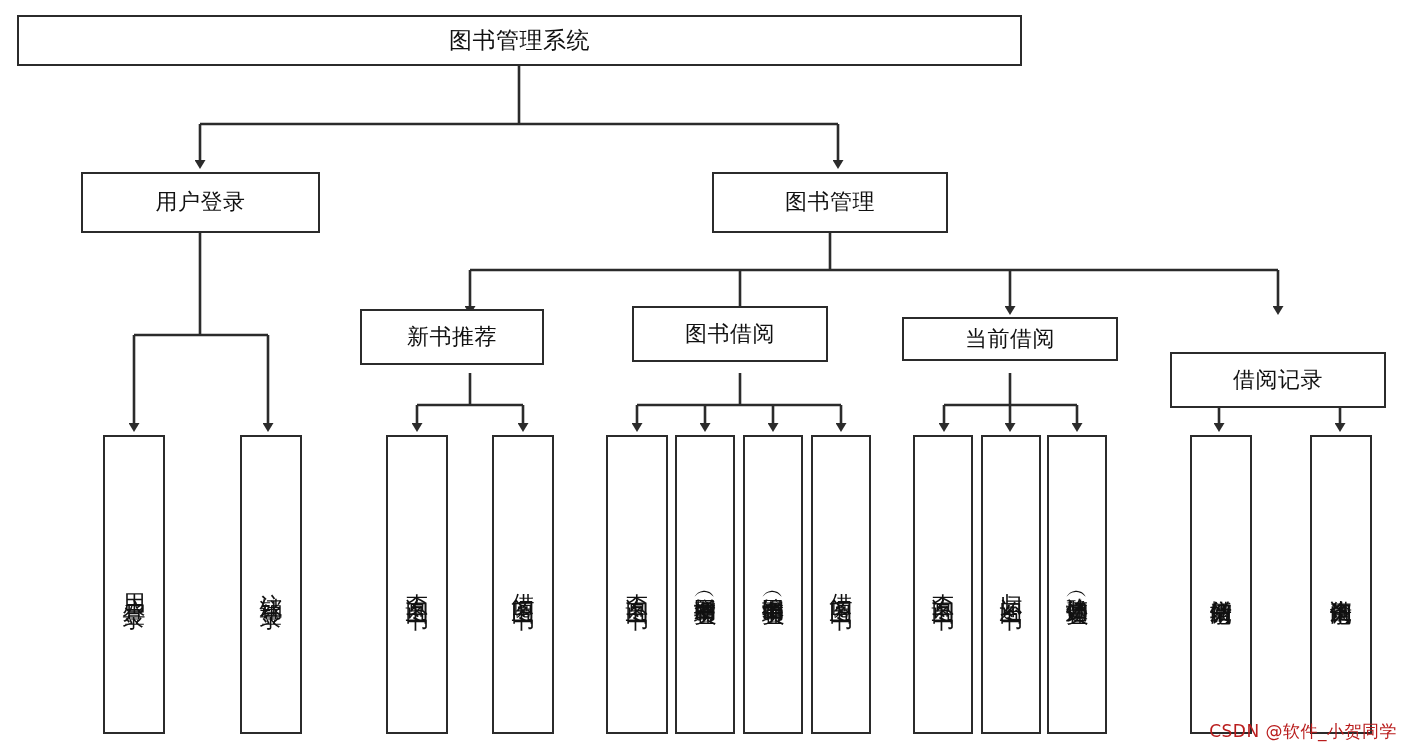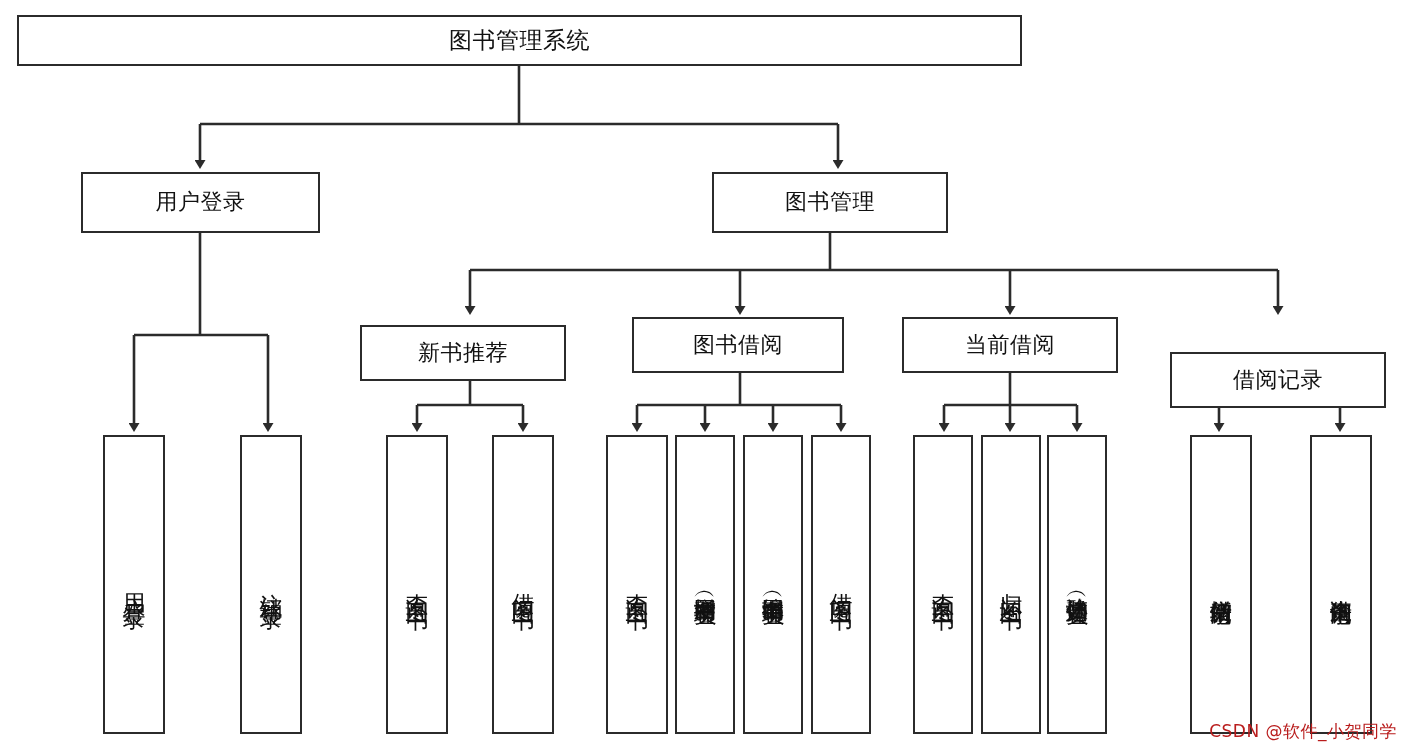--- a/index.html
+++ b/index.html
@@ -130,29 +130,29 @@
   </div>
 
   <div class="node horiz" style="left:81px; top:172px; width:239px; height:61px;">
     <span class="node-label">用户登录</span>
   </div>
 
   <div class="node horiz" style="left:712px; top:172px; width:236px; height:61px;">
     <span class="node-label">图书管理</span>
   </div>
 
-  <div class="node horiz" style="left:360px; top:325px; width:206px; height:56px;text-align:right;">
+  <div class="node horiz" style="left:360px; top:309px; width:184px; height:56px;text-align:right;">
     <span class="node-label">新书推荐</span>
   </div>
 
-  <div class="node horiz" style="left:632px; top:317px; width:212px; height:56px;">
+  <div class="node horiz" style="left:632px; top:306px; width:196px; height:56px;">
     <span class="node-label">图书借阅</span>
   </div>
 
-  <div class="node horiz" style="left:902px; top:317px; width:216px; height:56px;">
+  <div class="node horiz" style="left:902px; top:317px; width:216px; height:44px;">
     <span class="node-label">当前借阅</span>
   </div>
 
   <div class="node horiz" style="left:1170px; top:317px; width:216px; height:56px;margin-top:35px;">
     <span class="node-label">借阅记录</span>
   </div>
 
   <div class="node vert" style="left:103px; top:435px; width:62px; height:299px;">
     <span class="node-label">用户登录</span>
   </div>

